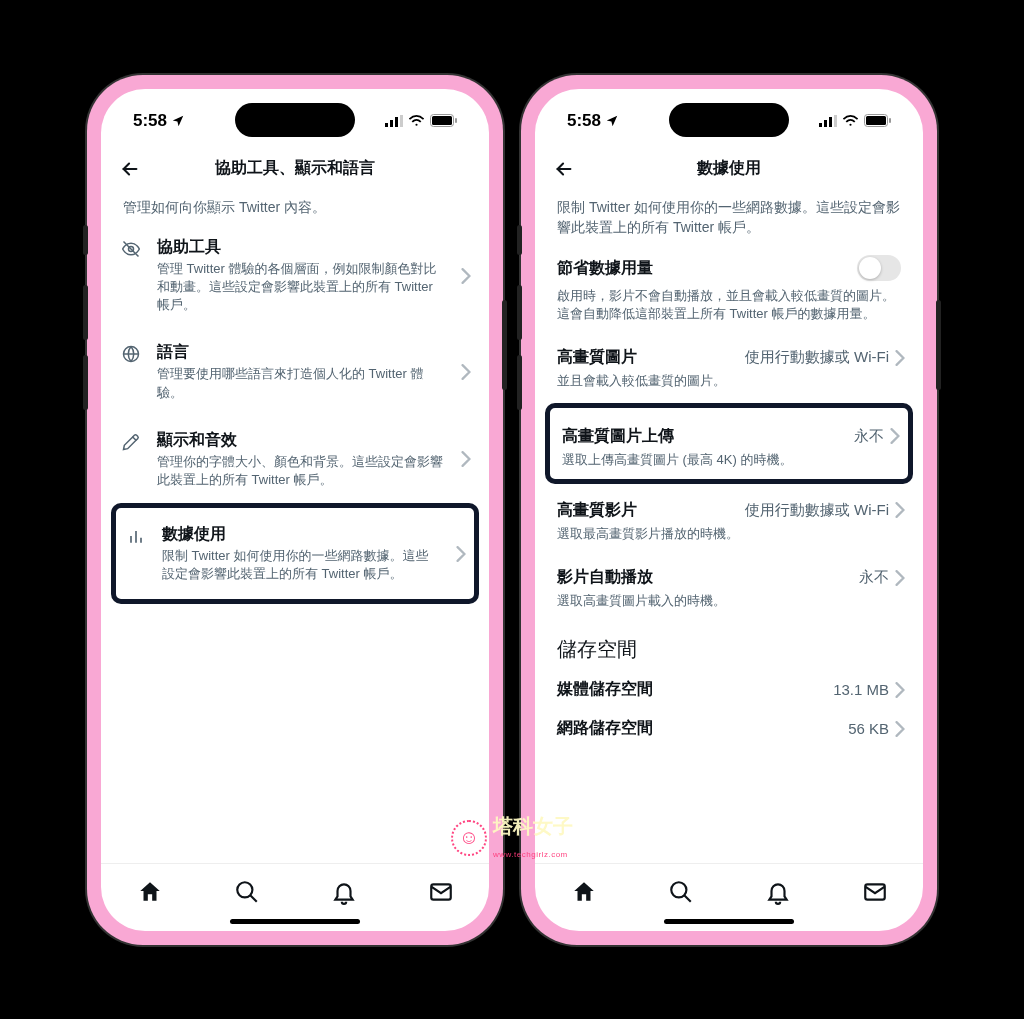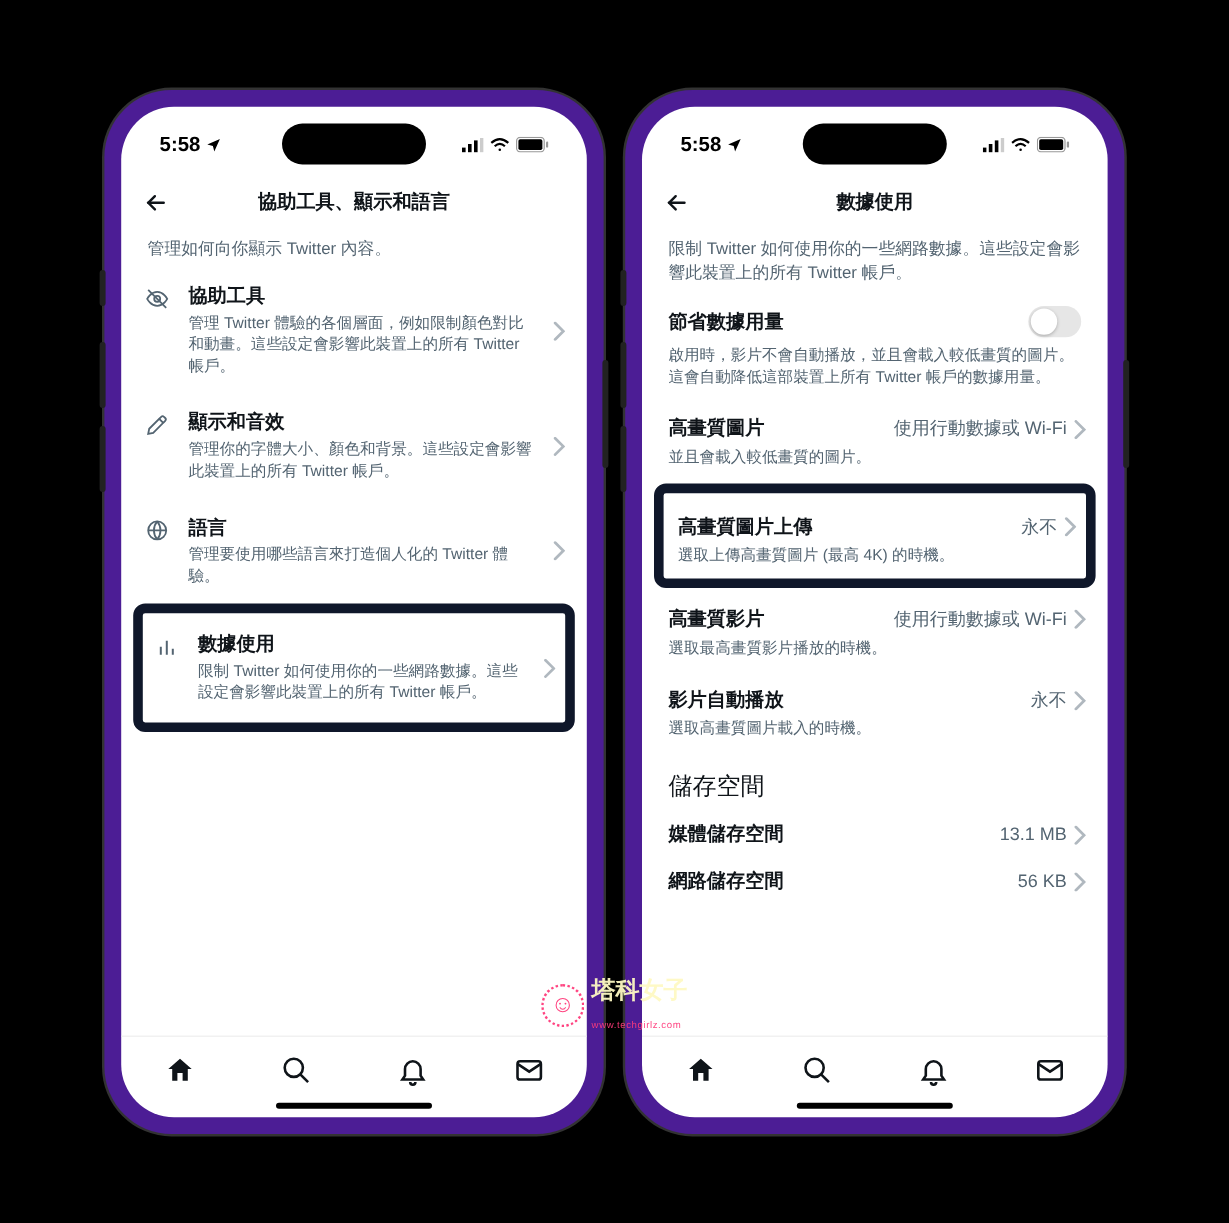--- a/index.html
+++ b/index.html
@@ -10,21 +10,21 @@
   font-family: -apple-system, "Helvetica Neue", Arial, sans-serif;
   display: flex;
   justify-content: center;
   align-items: center;
   gap: 18px;
   position: relative;
 }
 .phone {
   width: 416px;
   height: 870px;
-  background: #4c1d95;
+  background: #f9a8d4;
   border-radius: 56px;
   padding: 14px;
   position: relative;
   box-shadow: 0 0 0 2px #333;
 }
 .side-btn {
   position: absolute;
   background: #222;
   border-radius: 3px;
 }
@@ -179,21 +179,21 @@
   margin-right: 6px;
 }
 .simple-row .chevron { color: #b0b8bf; }
 .row-desc {
   color: #536471;
   font-size: 13px;
   padding: 2px 22px 12px 22px;
   line-height: 1.4;
 }
 .hl-box {
-  border: 8px solid #0f172a;
+  border: 5px solid #0f172a;
   border-radius: 10px;
   margin: 0 10px;
   padding: 6px 0;
 }
 .hl-box .simple-row { padding-left: 12px; padding-right: 8px; }
 .hl-box .row-desc { padding-left: 12px; padding-bottom: 4px; }
 .hl-box .list-item { padding: 10px 8px 10px 8px; }
 .tab-bar {
   height: 68px;
   border-top: 1px solid #eee;
@@ -302,47 +302,47 @@
         <div class="chevron">
             <svg width="10" height="16" viewBox="0 0 8 14" fill="none" stroke="currentColor" stroke-width="2" stroke-linecap="round">
               <path d="M1 1l6 6-6 6"></path>
             </svg>
           </div>
       </div>
 
       <div class="list-item">
         <div class="icon-cell">
           <svg width="20" height="20" viewBox="0 0 24 24" fill="none" stroke="#536471" stroke-width="1.8">
-              <path d="M14 6l4 4L8 20l-5 1 1-5L14 6z"></path>
-              <path d="M14 6l2-2a2 2 0 012.8 0l1.2 1.2a2 2 0 010 2.8l-2 2"></path>
-            </svg>
-        </div>
-        <div class="text-cell">
-          <div class="item-title">顯示和音效</div>
-          <div class="item-desc">管理你的字體大小、顏色和背景。這些設定會影響此裝置上的所有 Twitter 帳戶。</div>
-        </div>
-        <div class="chevron">
-            <svg width="10" height="16" viewBox="0 0 8 14" fill="none" stroke="currentColor" stroke-width="2" stroke-linecap="round">
-              <path d="M1 1l6 6-6 6"></path>
-            </svg>
-          </div>
-      </div>
-
-      <div class="list-item">
-        <div class="icon-cell">
-          <svg width="20" height="20" viewBox="0 0 24 24" fill="none" stroke="#536471" stroke-width="1.8">
               <circle cx="12" cy="12" r="9"></circle>
               <path d="M3 12h18"></path>
               <path d="M12 3a14 14 0 010 18"></path>
               <path d="M12 3a14 14 0 000 18"></path>
             </svg>
         </div>
         <div class="text-cell">
           <div class="item-title">語言</div>
           <div class="item-desc">管理要使用哪些語言來打造個人化的 Twitter 體驗。</div>
+        </div>
+        <div class="chevron">
+            <svg width="10" height="16" viewBox="0 0 8 14" fill="none" stroke="currentColor" stroke-width="2" stroke-linecap="round">
+              <path d="M1 1l6 6-6 6"></path>
+            </svg>
+          </div>
+      </div>
+
+      <div class="list-item">
+        <div class="icon-cell">
+          <svg width="20" height="20" viewBox="0 0 24 24" fill="none" stroke="#536471" stroke-width="1.8">
+              <path d="M14 6l4 4L8 20l-5 1 1-5L14 6z"></path>
+              <path d="M14 6l2-2a2 2 0 012.8 0l1.2 1.2a2 2 0 010 2.8l-2 2"></path>
+            </svg>
+        </div>
+        <div class="text-cell">
+          <div class="item-title">顯示和音效</div>
+          <div class="item-desc">管理你的字體大小、顏色和背景。這些設定會影響此裝置上的所有 Twitter 帳戶。</div>
         </div>
         <div class="chevron">
             <svg width="10" height="16" viewBox="0 0 8 14" fill="none" stroke="currentColor" stroke-width="2" stroke-linecap="round">
               <path d="M1 1l6 6-6 6"></path>
             </svg>
           </div>
       </div>
 
       <div class="hl-box">
         <div class="list-item">

